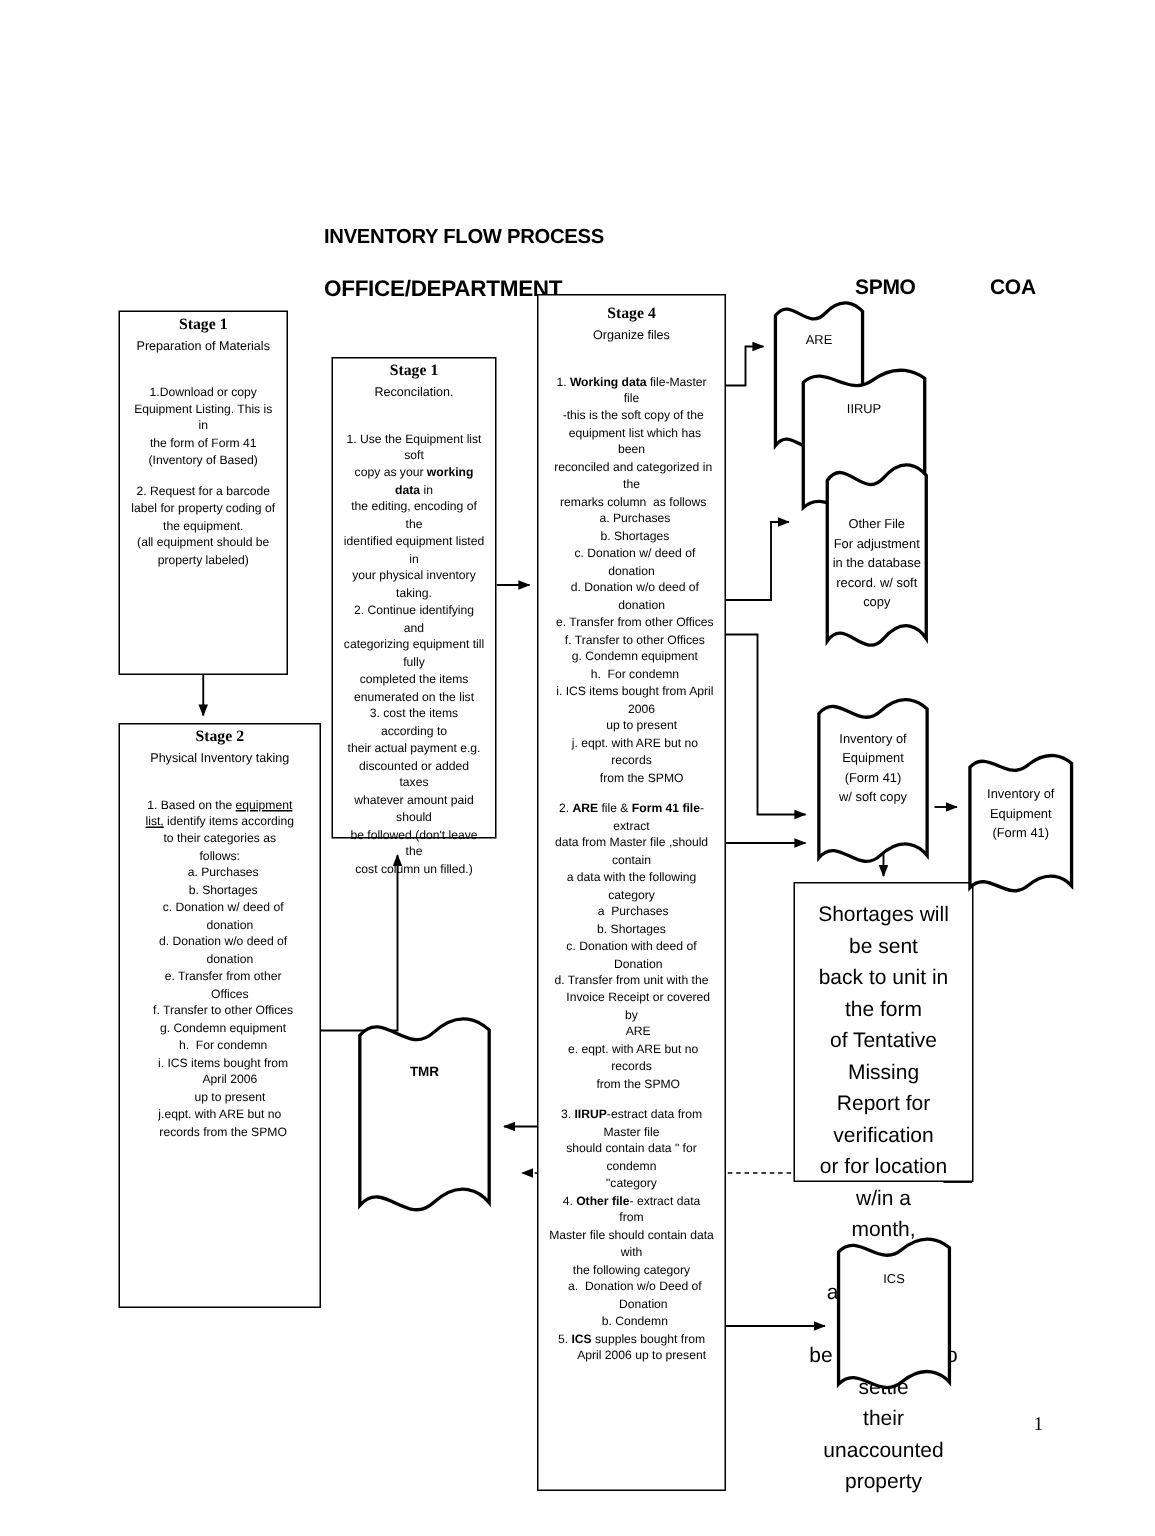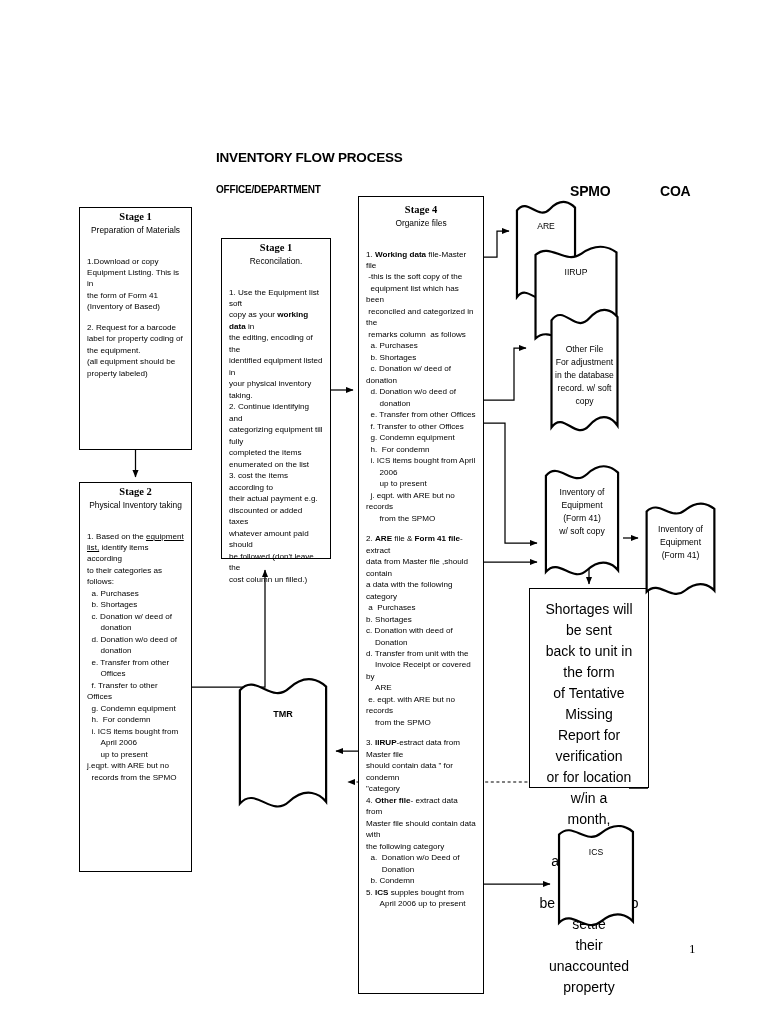--- a/index.html
+++ b/index.html
@@ -29,21 +29,21 @@
 
   
   .heading {
     position: absolute;
     font-weight: bold;
     font-family: "Liberation Sans", sans-serif;
     letter-spacing: -0.2px;
     white-space: nowrap;
   }
   #title-main  { left: 216px; top: 150px; font-size: 13.5px; }
-  #title-sub   { left: 216px; top: 184px; font-size: 10px; }
+  #title-sub   { left: 216px; top: 184px; font-size: 15px; }
   #col-spmo    { left: 570px; top: 183px; font-size: 14px; }
   #col-coa     { left: 660px; top: 183px; font-size: 14px; }
 
   
   .proc-box {
     position: absolute;
     border: 1.3px solid #000;
     background: #ffffff;
     box-sizing: border-box;
     padding: 2px 7px 6px 7px;
@@ -58,28 +58,28 @@
     font-family: "Liberation Serif", serif;
     margin: 1px 0 0 0;
     line-height: 1.2;
   }
   .stage-sub {
     text-align: center;
     font-size: 8.4px;
     margin: 1px 0 0 0;
     line-height: 1.3;
   }
-  .body-lines { margin-top: 11px; }
+  .body-lines { margin-top: 11px; text-align: center; }
   .body-lines .ln { white-space: pre-wrap; }
   .ln.gap { height: 9px; }
   .ln em { font-style: normal; font-weight: bold; }
   .ln i  { font-style: normal; text-decoration: underline; }
 
   #box-stage1 { left: 79px;  top: 207px; width: 113px; height: 243px; }
-  #box-stage2 { left: 79px;  top: 482px; width: 113px; height: 390px; }
+  #box-stage2 { left: 79px;  top: 482px; width: 135px; height: 390px; }
   #box-stage3 { left: 221px; top: 238px; width: 110px; height: 321px; }
   #box-stage4 { left: 358px; top: 196px; width: 126px; height: 798px; padding-top: 6px;}
   #box-shortages {
     left: 529px; top: 588px; width: 120px; height: 200px;
     text-align: center; font-size: 14px; line-height: 1.5;
     padding: 10px 7px;
   }
 
   
   .doc-shape {

